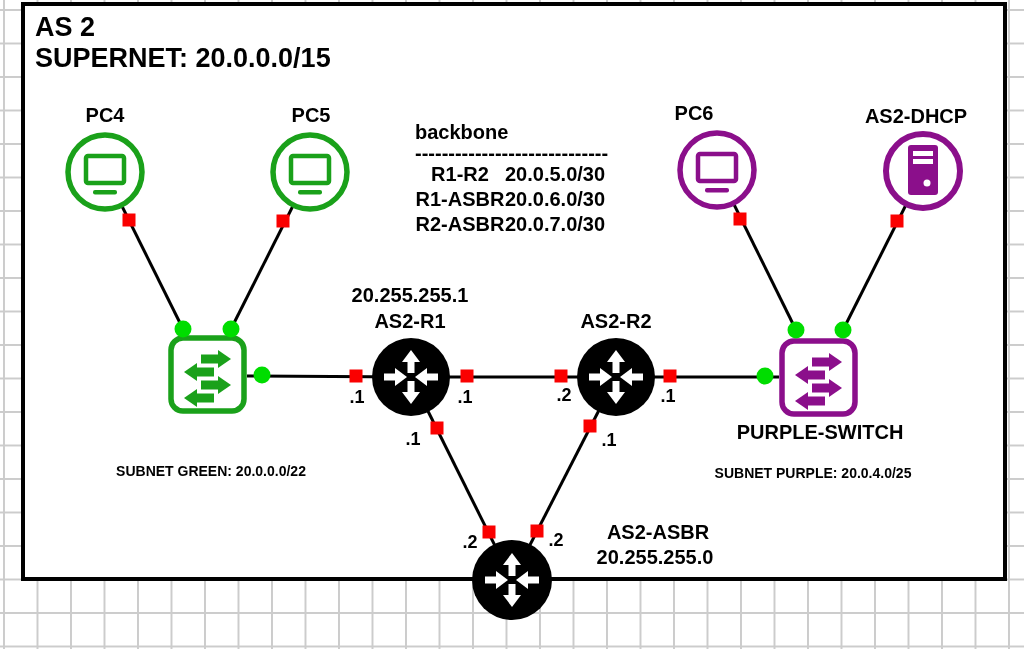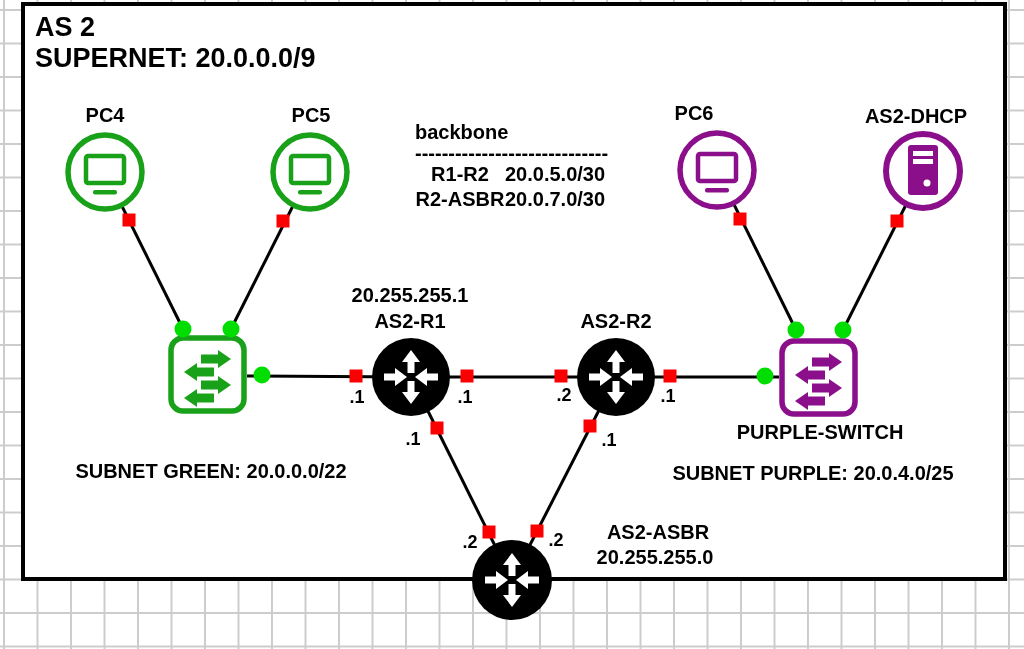--- a/index.html
+++ b/index.html
@@ -26,21 +26,21 @@
   .pstroke{stroke:var(--c-purple,#8b0f8b);}
   .pfill{fill:var(--c-purple,#8b0f8b);}
   .whitefill{fill:#ffffff;}
   .nofill{fill:none;}
   .blackfill{fill:#000000;}
   .port{fill:var(--c-bright-green,#00dd00);}
   .red{fill:var(--c-red,#fa0000);}
   .lbl{position:absolute;font-weight:700;color:#000;white-space:nowrap;font-size:20px;}
   .ctr{transform:translate(-50%,-50%);}
   .if{font-size:18px;}
-  .sub{font-size:20px;}
+  .sub{font-size:14px;}
   .title{position:absolute;left:35px;top:12px;font-weight:700;font-size:27px;line-height:31px;white-space:nowrap;}
   .legend{position:absolute;left:415px;top:76px;font-weight:700;font-size:20px;white-space:nowrap;}
   .legend .hd{line-height:24px;margin-top:44px;}
   .legend .dv{line-height:18px;font-size:20px;letter-spacing:0;}
   .legend .lrow{display:flex;line-height:25px;}
   .legend .lrow .k{width:90px;text-align:center;}
 </style>
 </head>
 <body>
 
@@ -187,29 +187,33 @@
       <rect x="430.5" y="421.5" width="13" height="13"></rect>
       <rect x="583.5" y="419.5" width="13" height="13"></rect>
       <rect x="482.5" y="525.5" width="13" height="13"></rect>
       <rect x="530.5" y="524.5" width="13" height="13"></rect>
     </g>
   </svg>
 
   <div class="layer">
     <div class="title">
       <div>AS 2</div>
-      <div>SUPERNET: 20.0.0.0/9</div>
+      <div>SUPERNET: 20.0.0.0/15</div>
     </div>
 
     <div class="legend">
       <div class="hd">backbone</div>
       <div class="dv">-----------------------------</div>
       <div class="lrow">
         <span class="k">R1-R2</span>
         <span>20.0.5.0/30</span>
+      </div>
+      <div class="lrow">
+        <span class="k">R1-ASBR</span>
+        <span>20.0.6.0/30</span>
       </div>
       <div class="lrow">
         <span class="k">R2-ASBR</span>
         <span>20.0.7.0/30</span>
       </div>
     </div>
 
     <div class="lbl ctr" style="left:105px;top:115px">PC4</div>
     <div class="lbl ctr" style="left:311px;top:115px">PC5</div>
     <div class="lbl ctr" style="left:694px;top:113px">PC6</div>

